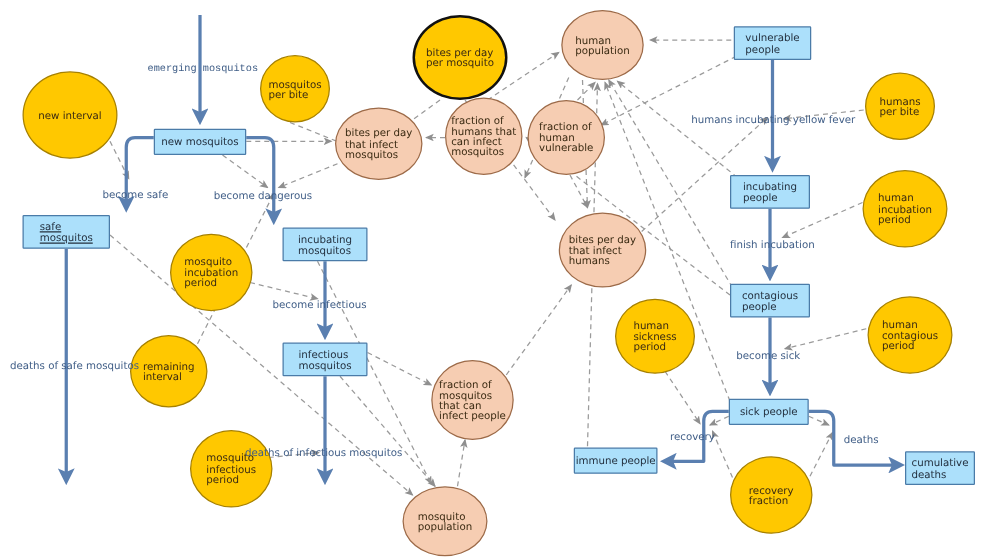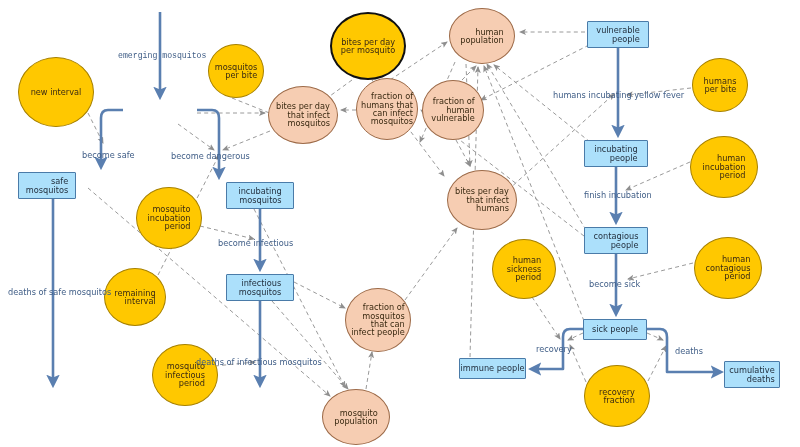--- a/index.html
+++ b/index.html
@@ -30,21 +30,21 @@
     top: 0;
     width: 800px;
     height: 447px;
   }
   .node {
     position: absolute;
     box-sizing: border-box;
     display: flex;
     align-items: center;
     justify-content: center;
-    text-align: right;
+    text-align: left;
     color: #3a2a12;
     line-height: 1.03;
     white-space: pre-line;
     overflow: visible;
   }
   .node.stock {
     background: #ace0fb;
     border: 1.2px solid #4a7ba8;
     border-radius: 1px;
     color: #23303f;
@@ -165,21 +165,22 @@
       <div class="node aux" style="left: 104px; top: 268px; width: 62px; height: 58px;"><span>remaining
 interval</span></div>
       <div class="node aux" style="left: 152px; top: 344px; width: 66px; height: 62px;"><span>mosquito
 infectious
 period</span></div>
       <div class="node aux" style="left: 492px; top: 239px; width: 64px; height: 60px;"><span>human
 sickness
 period</span></div>
       <div class="node aux" style="left: 584px; top: 365px; width: 66px; height: 62px;"><span>recovery
 fraction</span></div>
-      <div class="node stock" style="left: 18px; top: 172px; width: 58px; height: 27px;"><span>safe
+      <div class="node stock" style="left: 123px; top: 103px; width: 74px; height: 21px;"><span>new mosquitos</span></div>
+      <div class="node stock" style="left: 18px; top: 172px; width: 70px; height: 27px; text-decoration: underline;"><span>safe
 mosquitos</span></div>
       <div class="node stock" style="left: 226px; top: 182px; width: 68px; height: 27px;"><span>incubating
 mosquitos</span></div>
       <div class="node stock" style="left: 226px; top: 274px; width: 68px; height: 27px;"><span>infectious
 mosquitos</span></div>
       <div class="node stock" style="left: 587px; top: 21px; width: 62px; height: 27px;"><span>vulnerable
 people</span></div>
       <div class="node stock" style="left: 584px; top: 140px; width: 64px; height: 27px;"><span>incubating
 people</span></div>
       <div class="node stock" style="left: 584px; top: 227px; width: 64px; height: 27px;"><span>contagious

